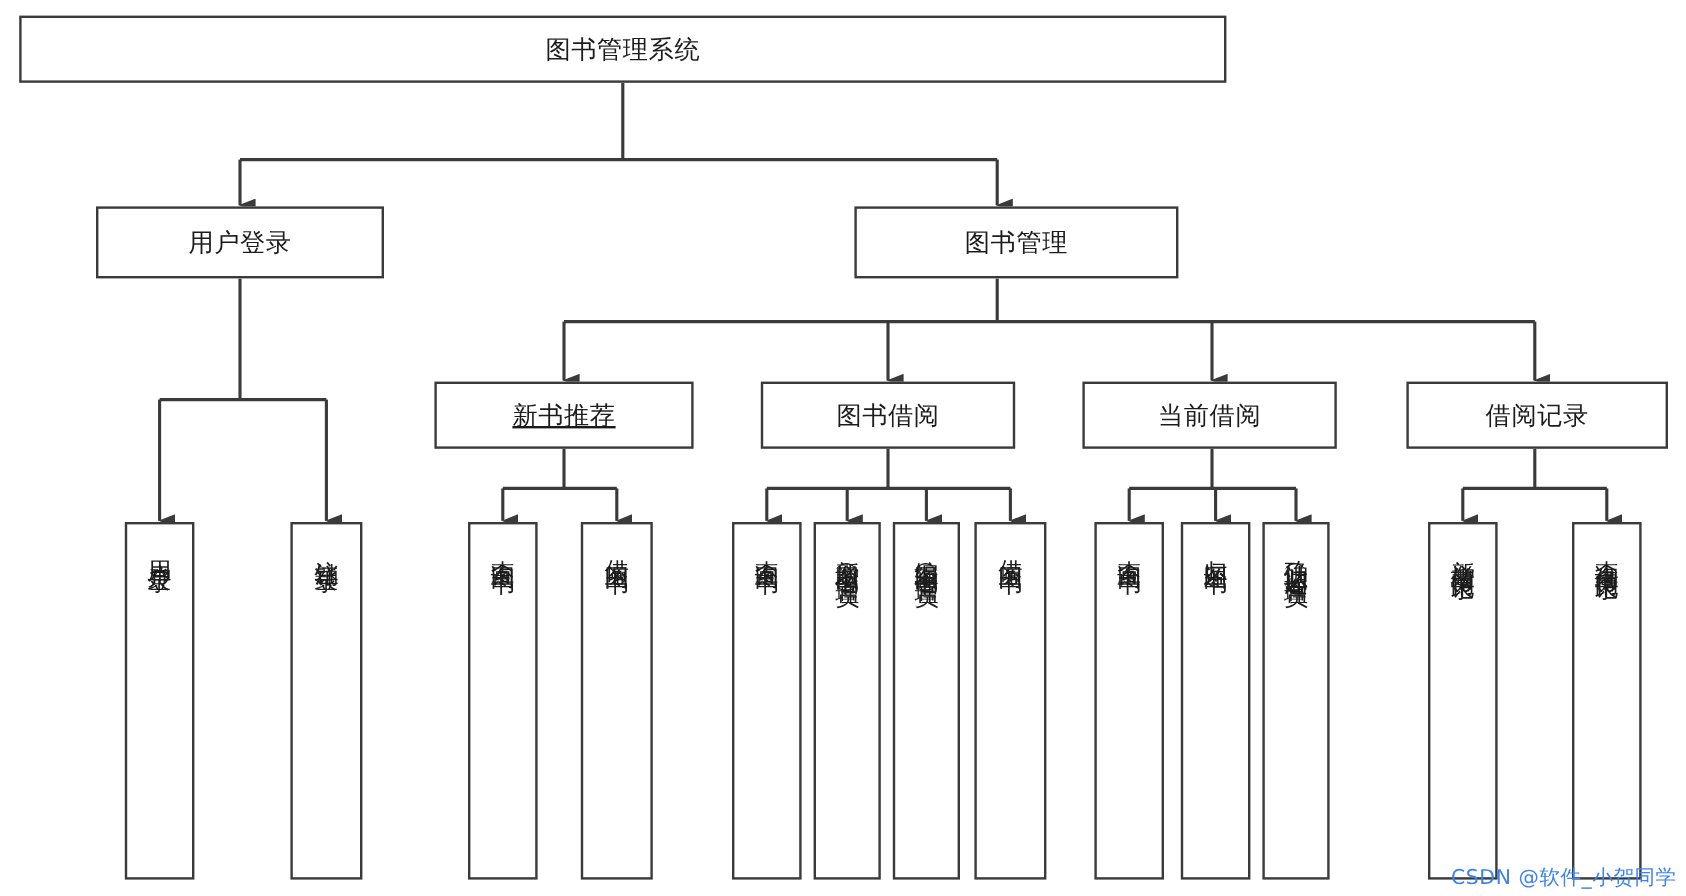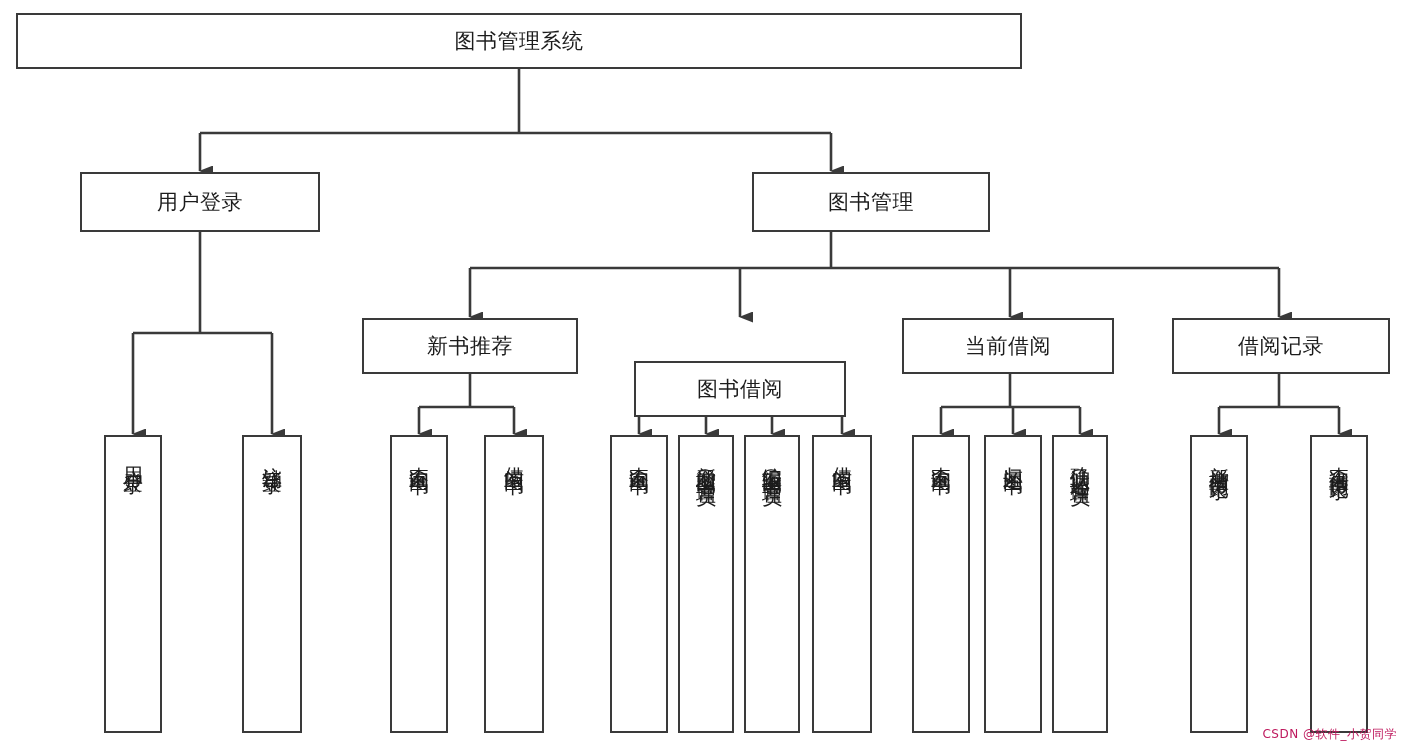--- a/index.html
+++ b/index.html
@@ -54,22 +54,22 @@
     text-orientation: upright;
     -webkit-writing-mode: vertical-rl;
     white-space: nowrap;
     letter-spacing: 3px;
     font-size: 20px;
   }
   #watermark {
     position: absolute;
     right: 8px;
     bottom: 4px;
-    font-size: 12px;
-    color: #be185d;
+    font-size: 17px;
+    color: #3b82f6;
     white-space: nowrap;
     letter-spacing: 0.5px;
   }
 </style>
 </head>
 <body>
 
 <div id="canvas">
 
   <svg id="edges" viewBox="0 0 1405 747" width="1405" height="747" xmlns="http://www.w3.org/2000/svg">
@@ -115,28 +115,28 @@
       </g>
   </svg>
 
   <div class="node" style="left: 16px; top: 13px; width: 1006px; height: 56px;">
     <span class="lbl">图书管理系统</span>
   </div>
 
   <div class="node" style="left: 80px; top: 172px; width: 240px; height: 60px;">
     <span class="lbl">用户登录</span>
   </div>
-  <div class="node" style="left: 712px; top: 172px; width: 238px; height: 60px; margin-left: 40px;">
+  <div class="node" style="left: 712px; top: 172px; width: 270px; height: 60px;">
     <span class="lbl">图书管理</span>
   </div>
 
-  <div class="node" style="left: 362px; top: 318px; width: 216px; height: 56px;">
+  <div class="node" style="left: 362px; top: 318px; width: 216px; height: 56px; text-decoration: underline;">
     <span class="lbl">新书推荐</span>
   </div>
-  <div class="node" style="left: 634px; top: 318px; width: 212px; height: 56px; margin-top: 43px;">
+  <div class="node" style="left: 634px; top: 318px; width: 212px; height: 56px;">
     <span class="lbl">图书借阅</span>
   </div>
   <div class="node" style="left: 902px; top: 318px; width: 212px; height: 56px;">
     <span class="lbl">当前借阅</span>
   </div>
   <div class="node" style="left: 1172px; top: 318px; width: 218px; height: 56px;">
     <span class="lbl">借阅记录</span>
   </div>
 
   <div class="node vert" style="left: 104px; top: 435px; width: 58px; height: 298px;">

